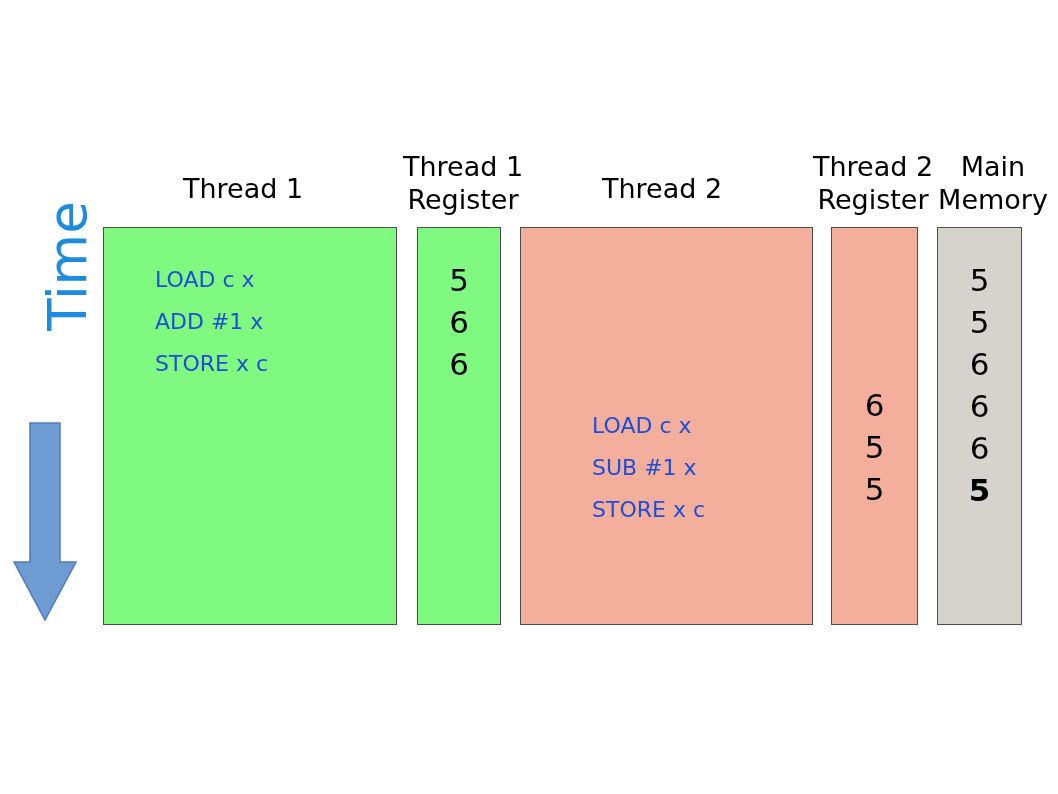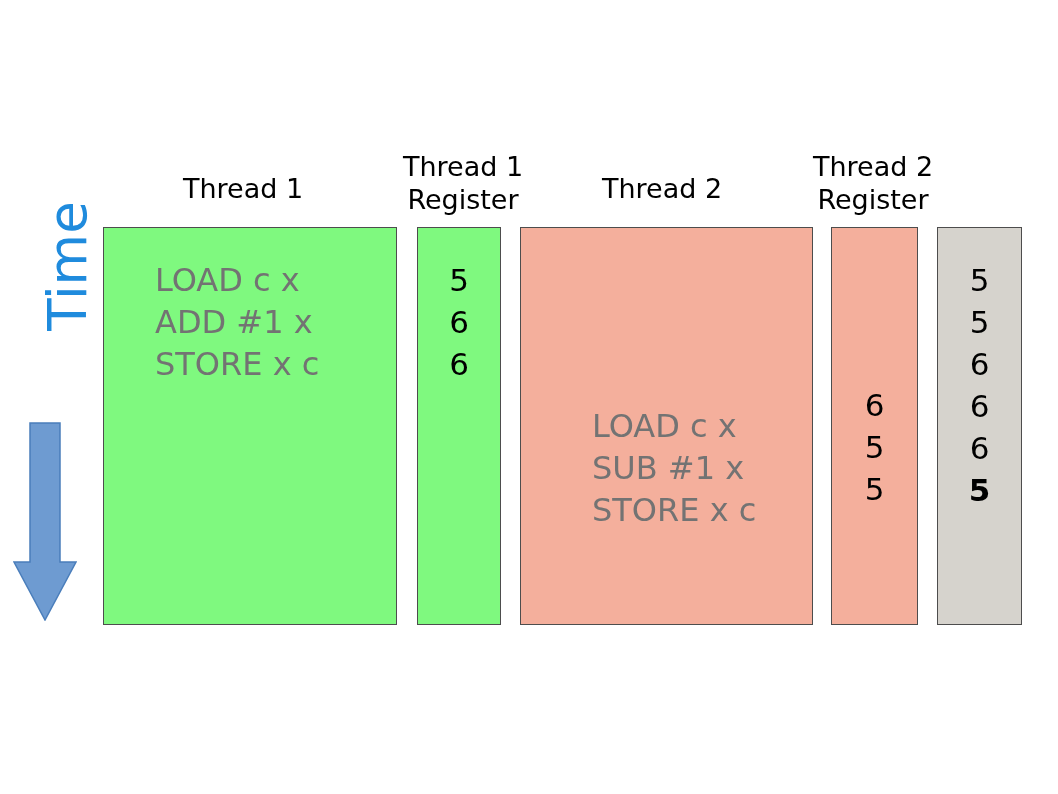--- a/index.html
+++ b/index.html
@@ -60,22 +60,22 @@
     border: 1.5px solid #4d4d4d;
     box-sizing: border-box;
   }
   .box.green  { background: #7ff97f; }
   .box.salmon { background: #f4af9c; }
   .box.gray   { background: #d6d3cd; }
 
   
   .code-block {
     position: absolute;
-    color: #737373;
-    font-size: 32px;
+    color: #1d4ed8;
+    font-size: 22px;
     line-height: 42px;
     font-family: "DejaVu Sans", sans-serif;
     white-space: pre-line;
   }
 
   
   .value-stack {
     position: absolute;
     color: #000000;
     font-size: 31px;
@@ -102,20 +102,22 @@
   <div class="col-header" style="left:143px; top:172px; width:200px;">Thread 1</div>
 
   <div class="col-header" style="left:373px; top:150px; width:180px;">Thread 1
 Register</div>
 
   <div class="col-header" style="left:562px; top:172px; width:200px;">Thread 2</div>
 
   <div class="col-header" style="left:783px; top:150px; width:180px;">Thread 2
 Register</div>
 
+  <div class="col-header" style="left:933px; top:150px; width:120px;">Main
+Memory</div>
 
   <div class="box green" style="left:103px; top:227px; width:294px; height:398px;"></div>
 
   <div class="box green" style="left:417px; top:227px; width:84px; height:398px;"></div>
 
   <div class="box salmon" style="left:520px; top:227px; width:293px; height:398px;"></div>
 
   <div class="box salmon" style="left:831px; top:227px; width:87px; height:398px;"></div>
 
   <div class="box gray" style="left:937px; top:227px; width:85px; height:398px;"></div>

